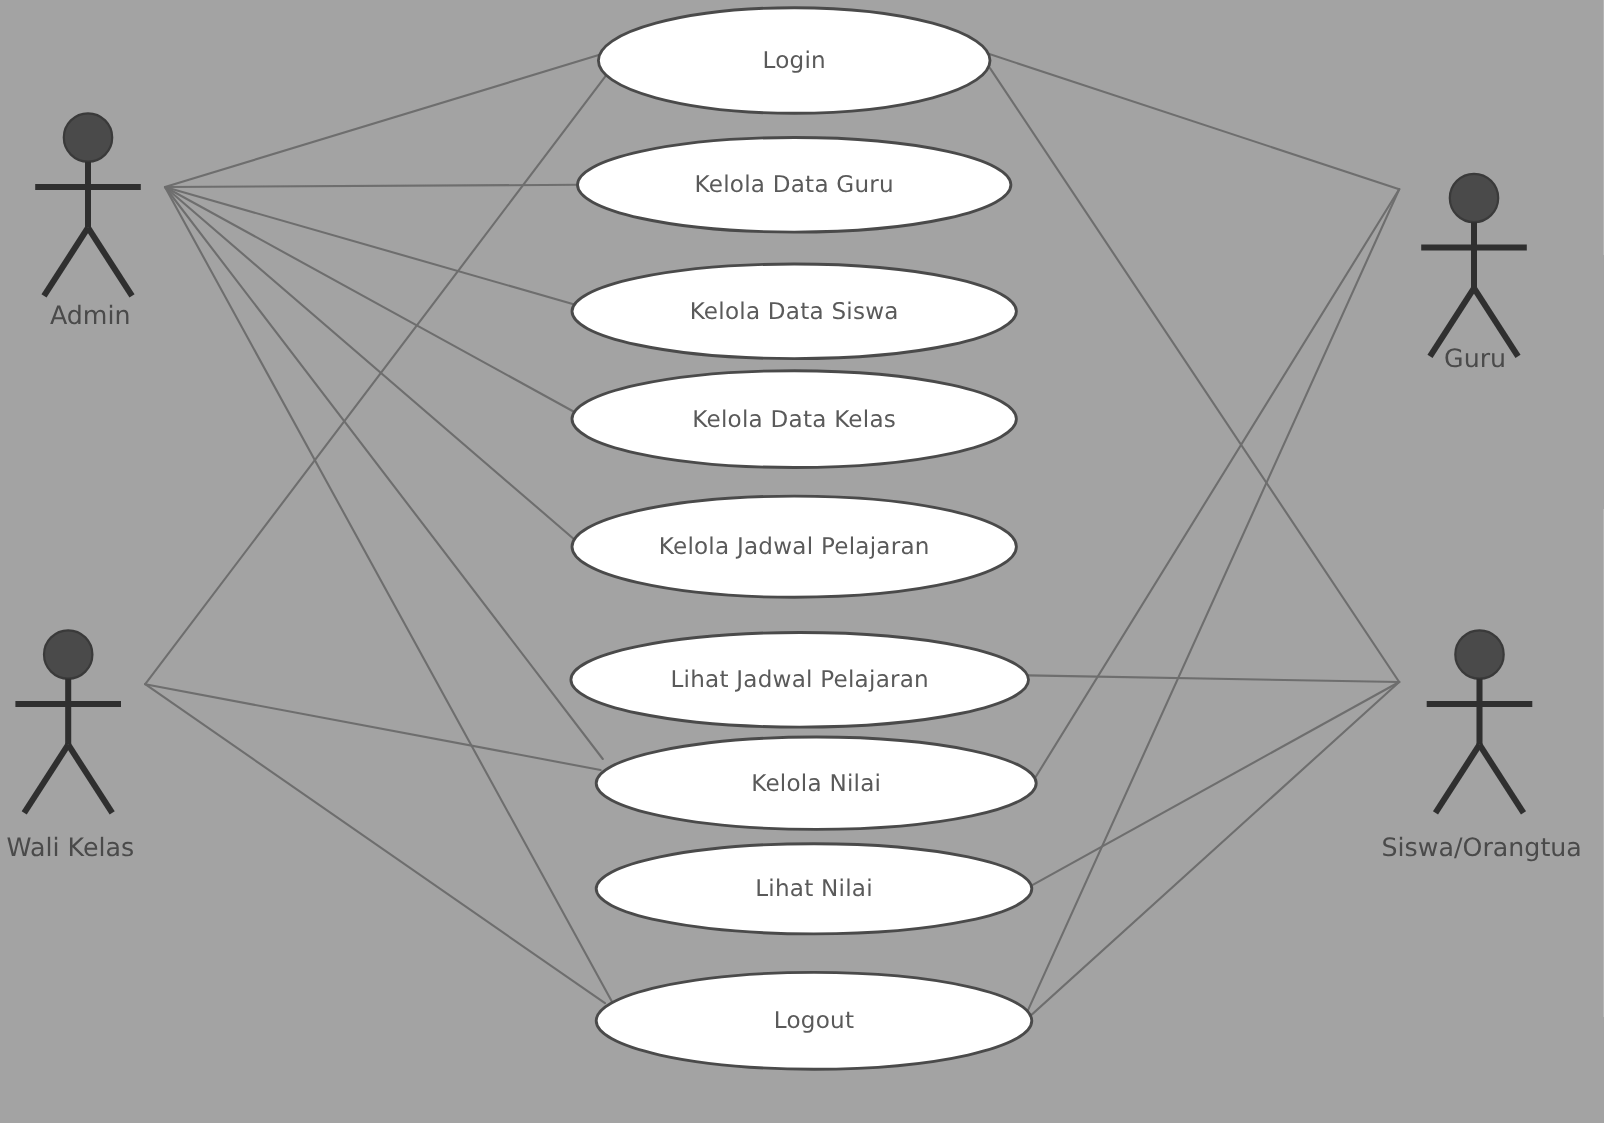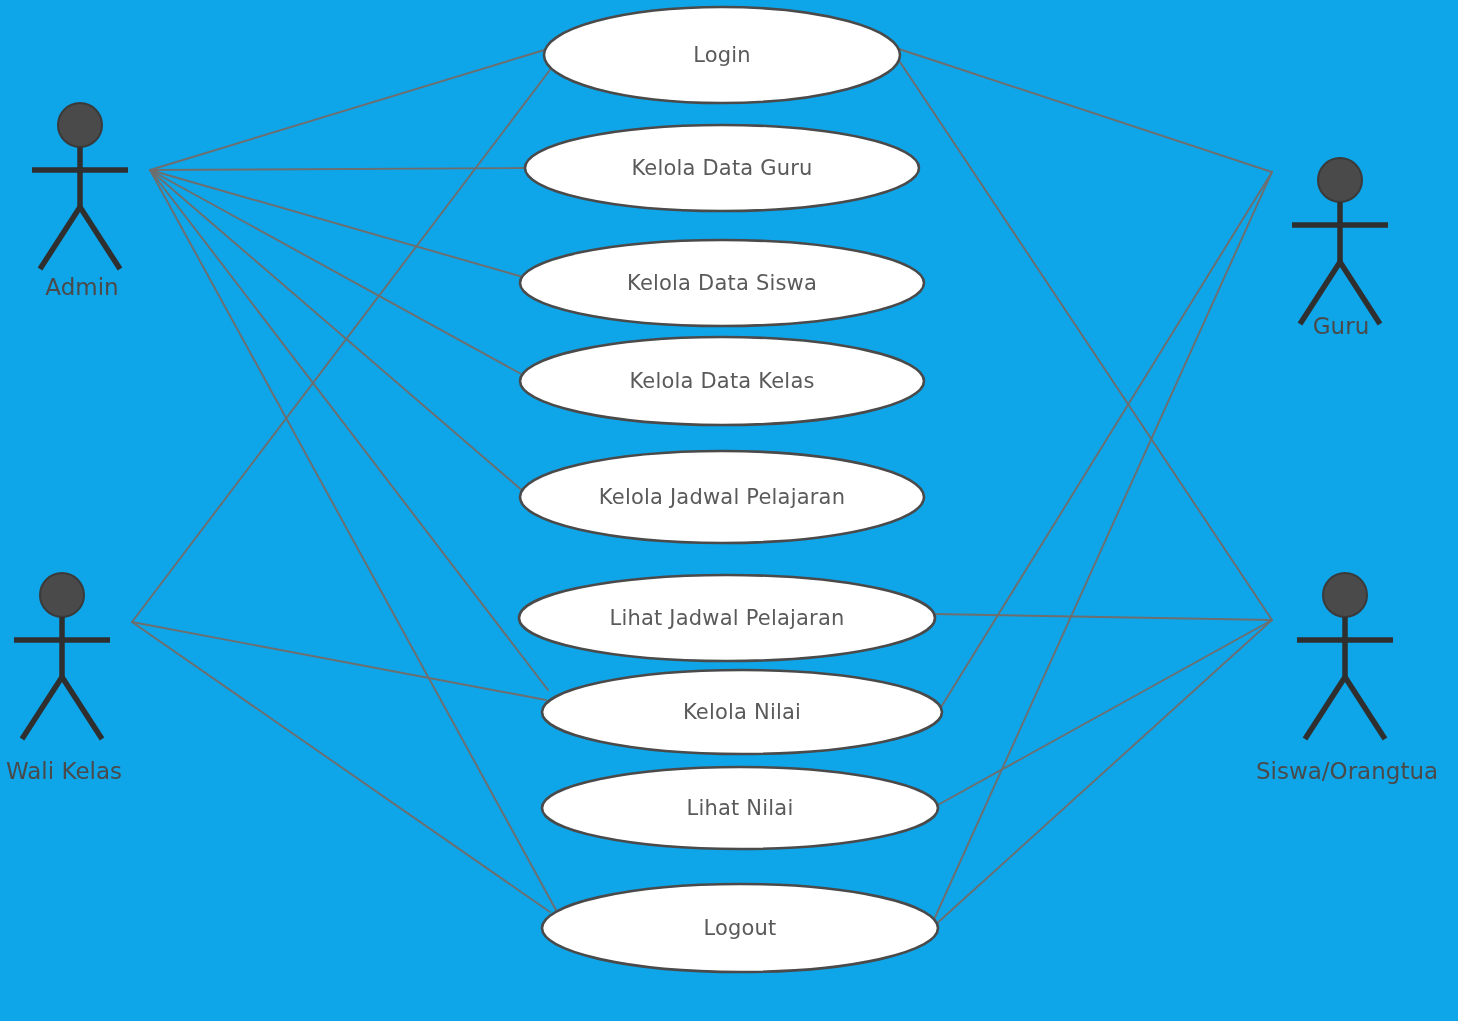--- a/index.html
+++ b/index.html
@@ -11,21 +11,21 @@
     width: 1458px;
     height: 1021px;
     font-family: "DejaVu Sans", sans-serif;
     overflow: hidden;
     position: relative;
   }
   #diagram-root {
     position: relative;
     width: 1458px;
     height: 1021px;
-    background: #0ea5e9;
+    background: #a3a3a3;
   }
   svg#usecase-svg {
     position: absolute;
     top: 0; left: 0;
     width: 1458px;
     height: 1021px;
   }
   .assoc-line {
     stroke: #6e6e6e;
     stroke-width: 1.9;

